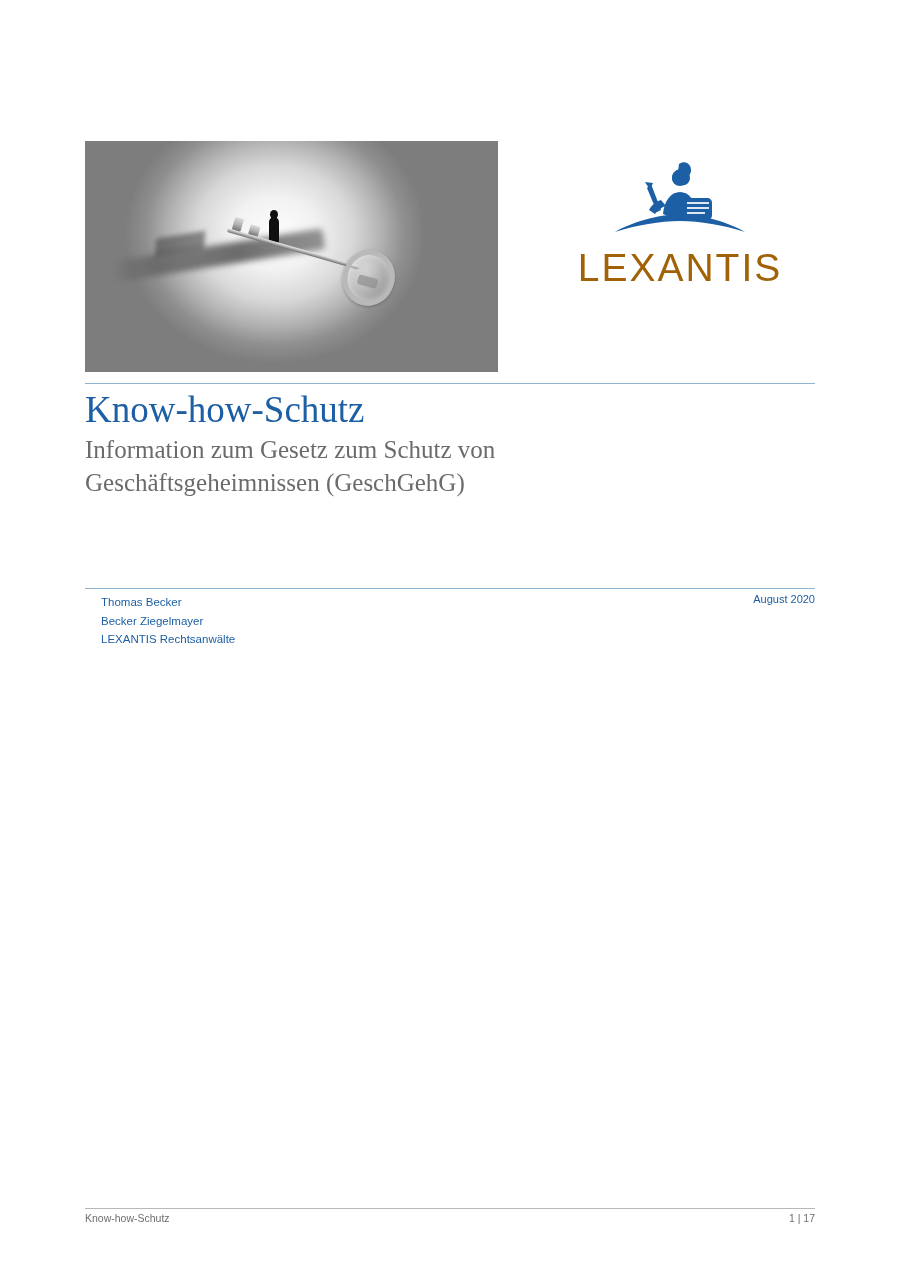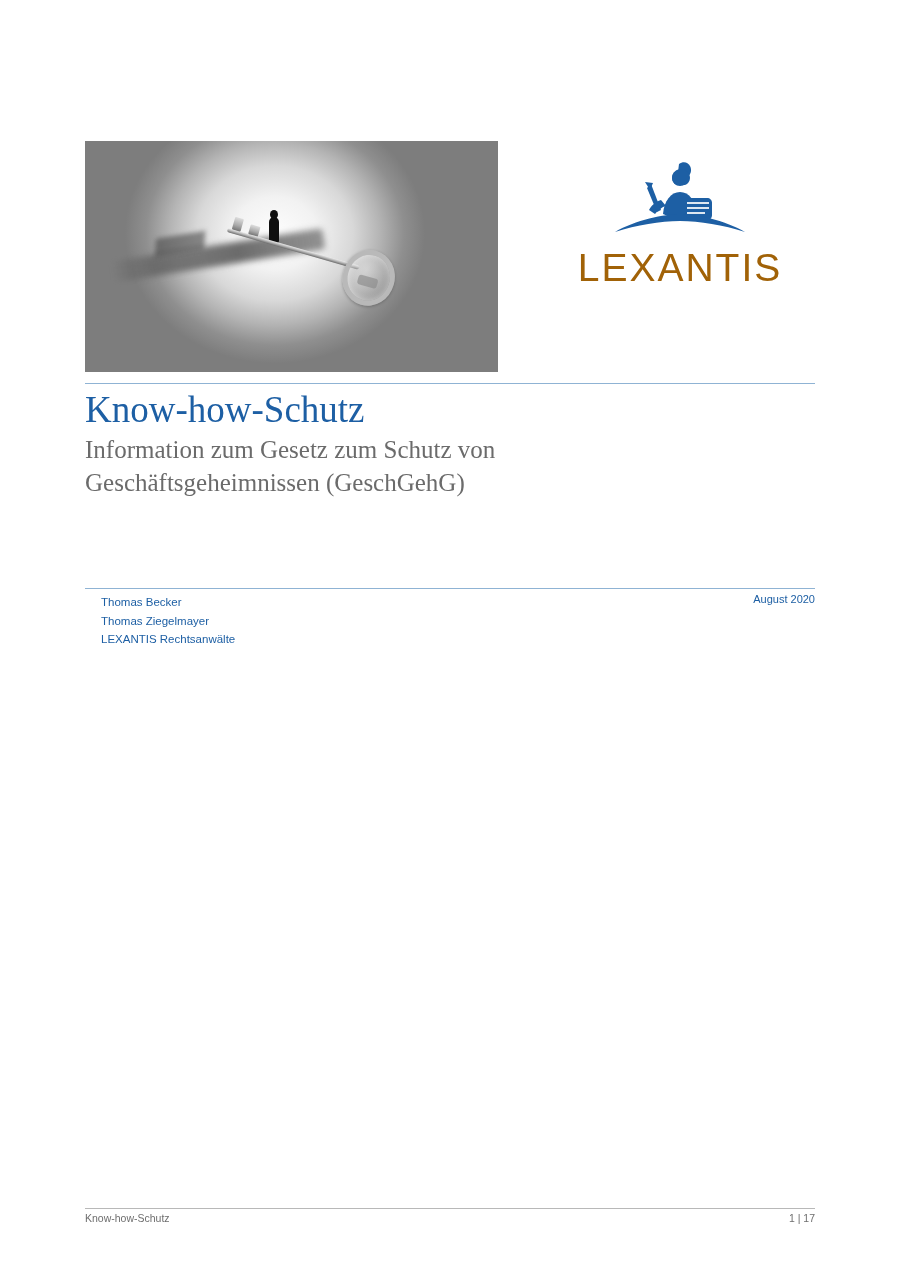--- a/index.html
+++ b/index.html
@@ -276,21 +276,21 @@
     <div class="logo-word">LEXANTIS</div>
   </div>
 
   <div class="title-rule"></div>
   <div class="doc-title">Know-how-Schutz</div>
   <div class="doc-subtitle">Information zum Gesetz zum Schutz von Geschäftsgeheimnissen (GeschGehG)</div>
 
   <div class="author-rule"></div>
   <div class="author-block">
     <div>Thomas Becker</div>
-    <div>Thomas Ziegelmayer</div>
+    <div>Becker Ziegelmayer</div>
     <div>LEXANTIS Rechtsanwälte</div>
   </div>
   <div class="date-block">August 2020</div>
 
   <div class="footer-rule"></div>
   <div class="footer-left">Know-how-Schutz</div>
   <div class="footer-right">1 | 17</div>
 
 </div>
 

